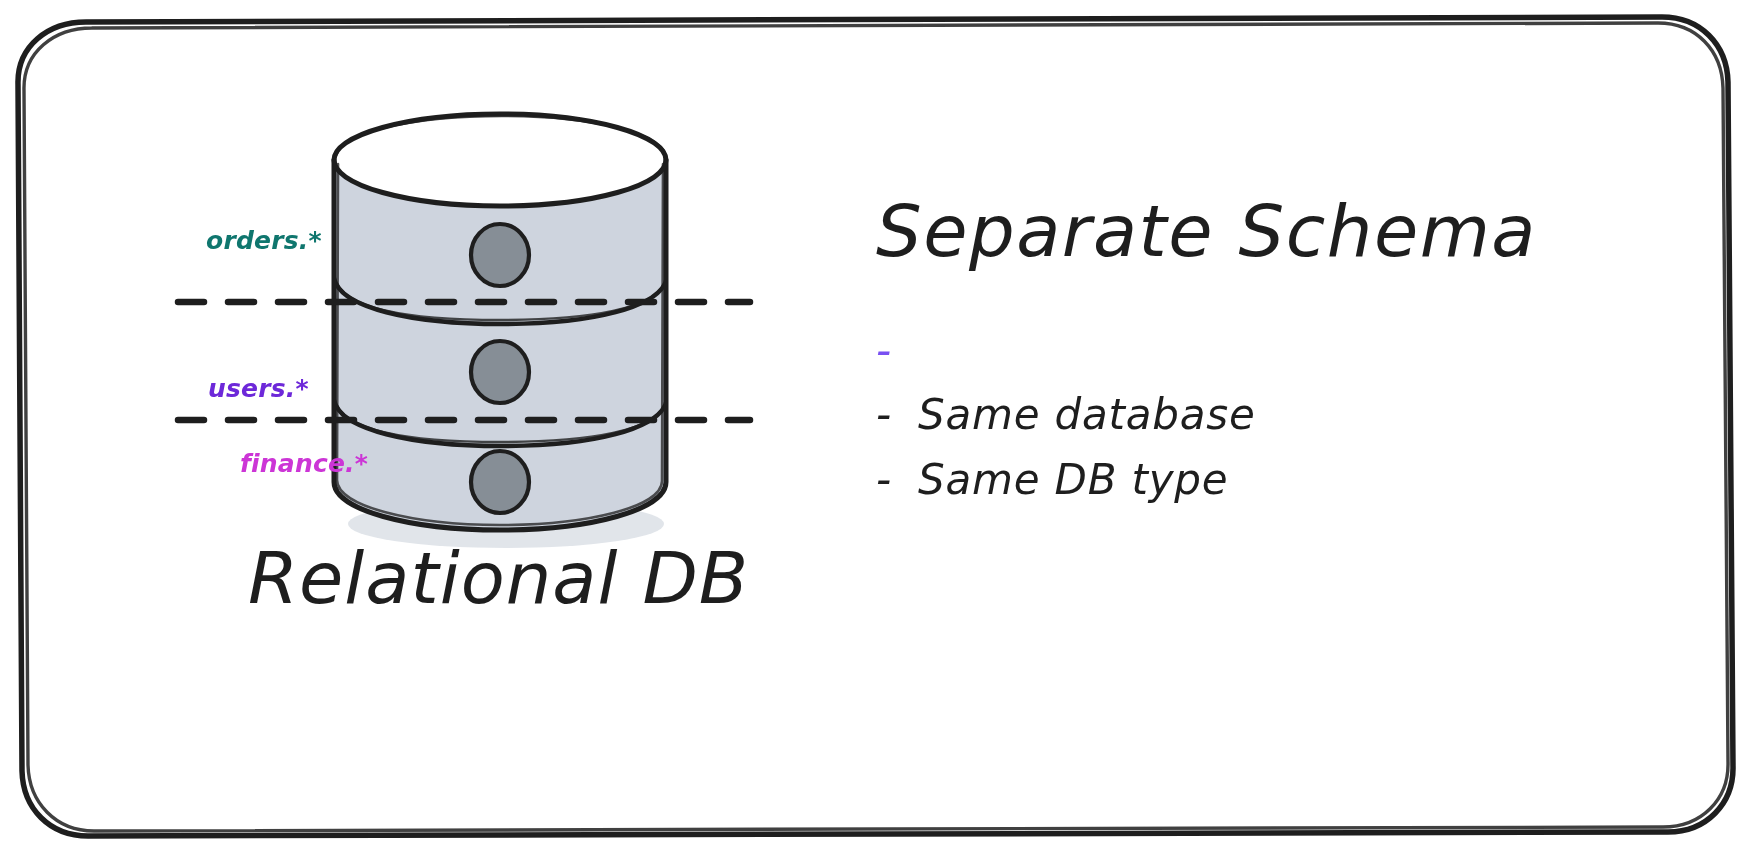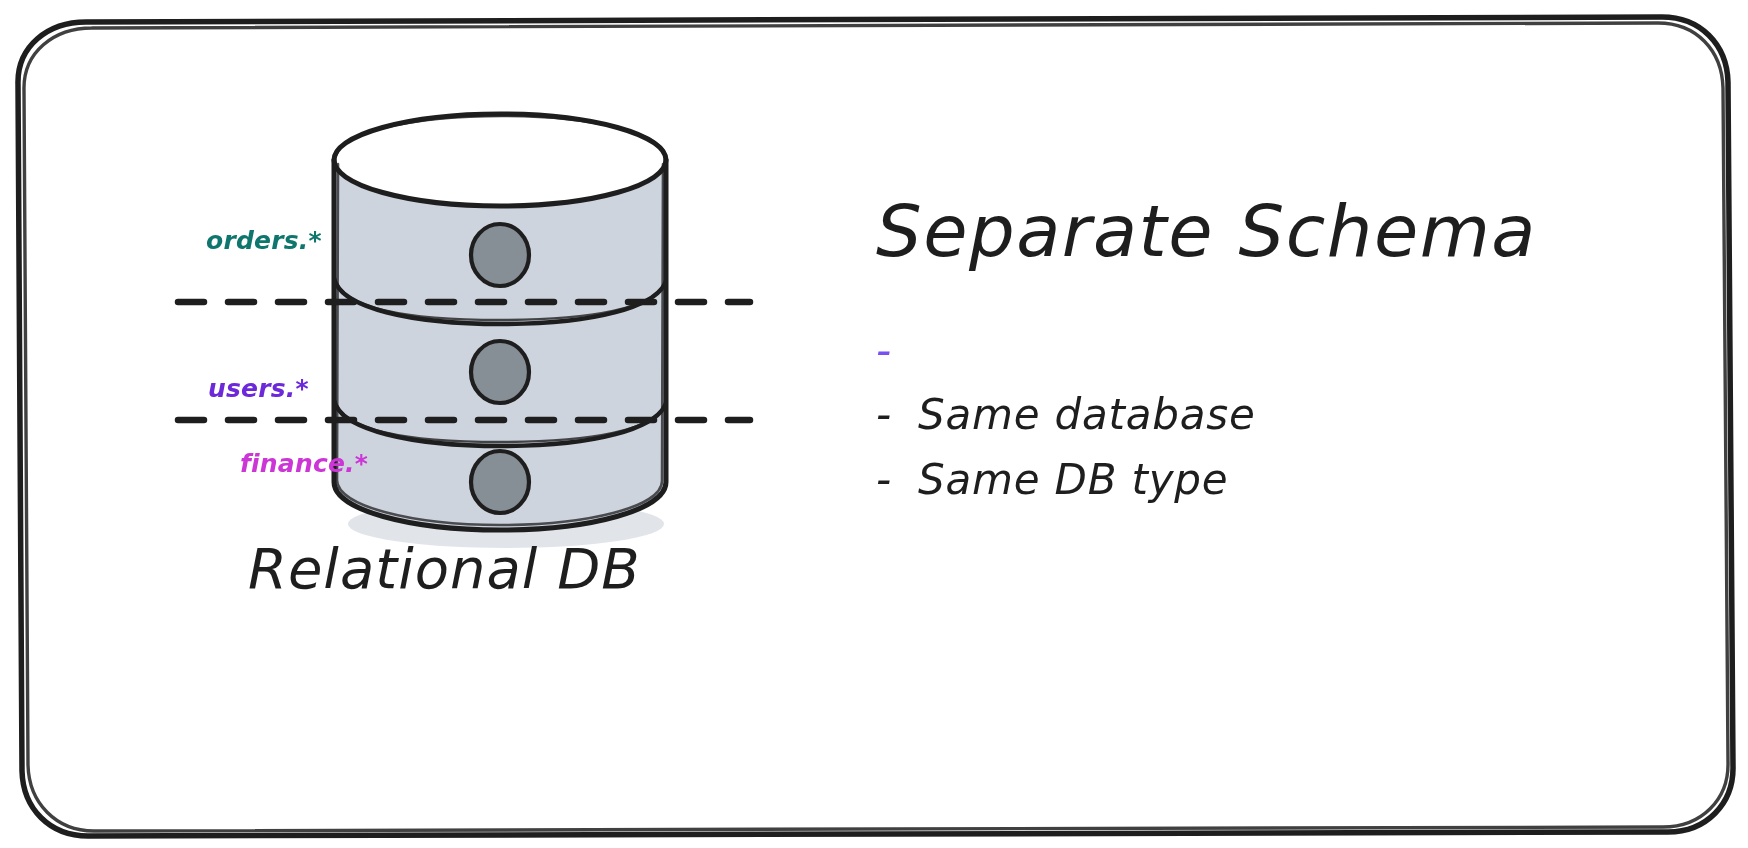--- a/index.html
+++ b/index.html
@@ -71,21 +71,21 @@
     letter-spacing: 0.2px;
   }
   #label-orders { left: 206px; top: 226px; color: #0f766e; }
   #label-users  { left: 208px; top: 345px; color: #6d28d9; margin-top: 29px; }
   #label-finance{ left: 204px; top: 449px; color: #cc35d6; margin-left: 36px; }
 
   #db-caption {
     position: absolute;
     left: 248px;
     top: 536px;
-    font-size: 56px;
+    font-size: 72px;
     color: #1e1e1e;
     font-style: italic;
     font-weight: 500;
     letter-spacing: 1px;
   }
 
   
   .right-col {
     position: absolute;
     left: 876px;

